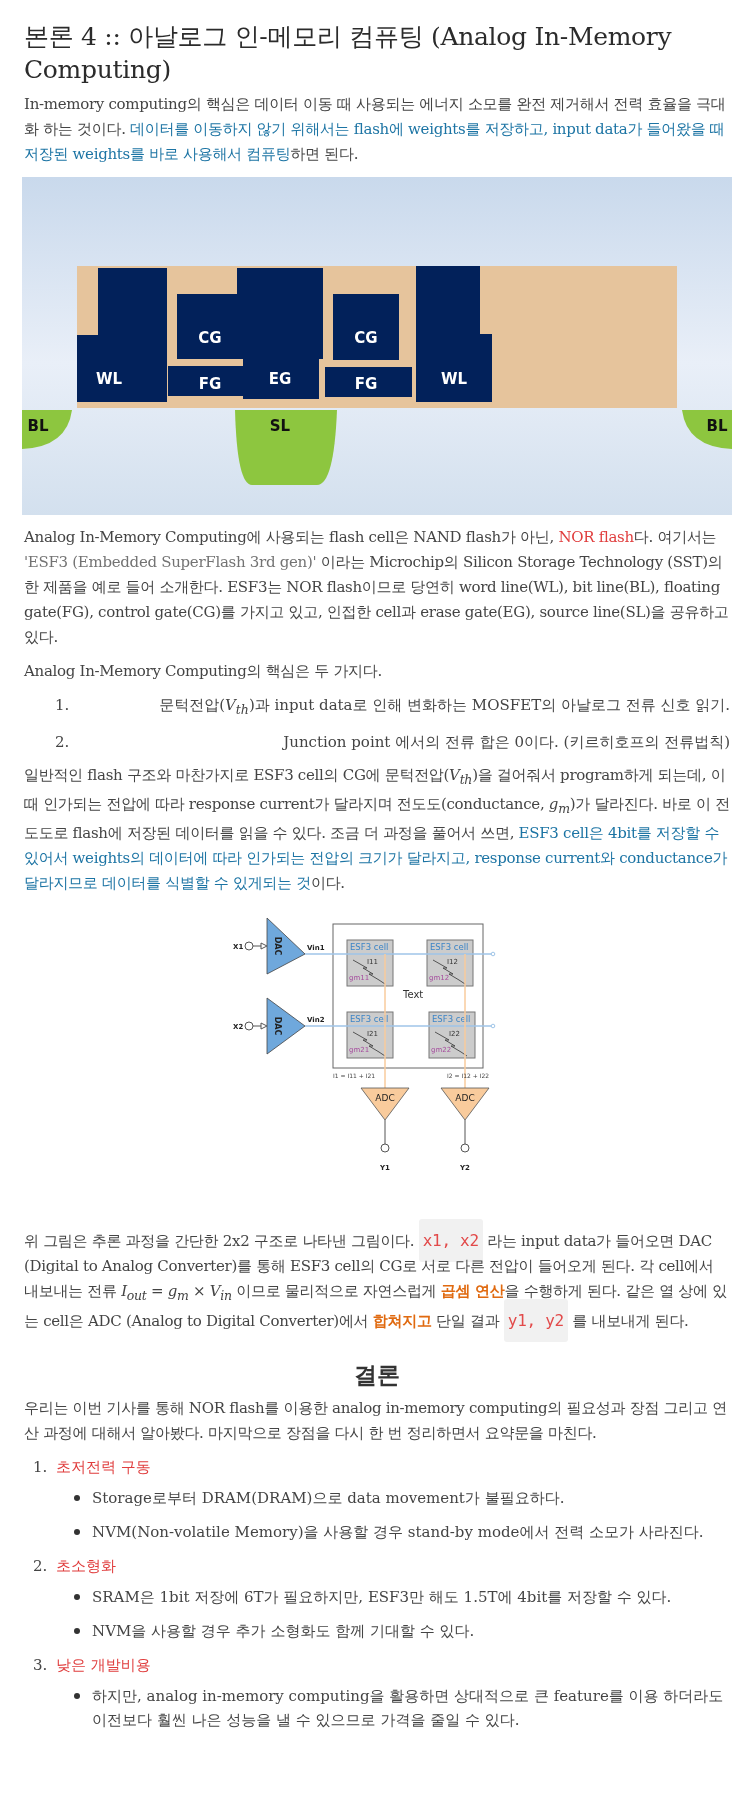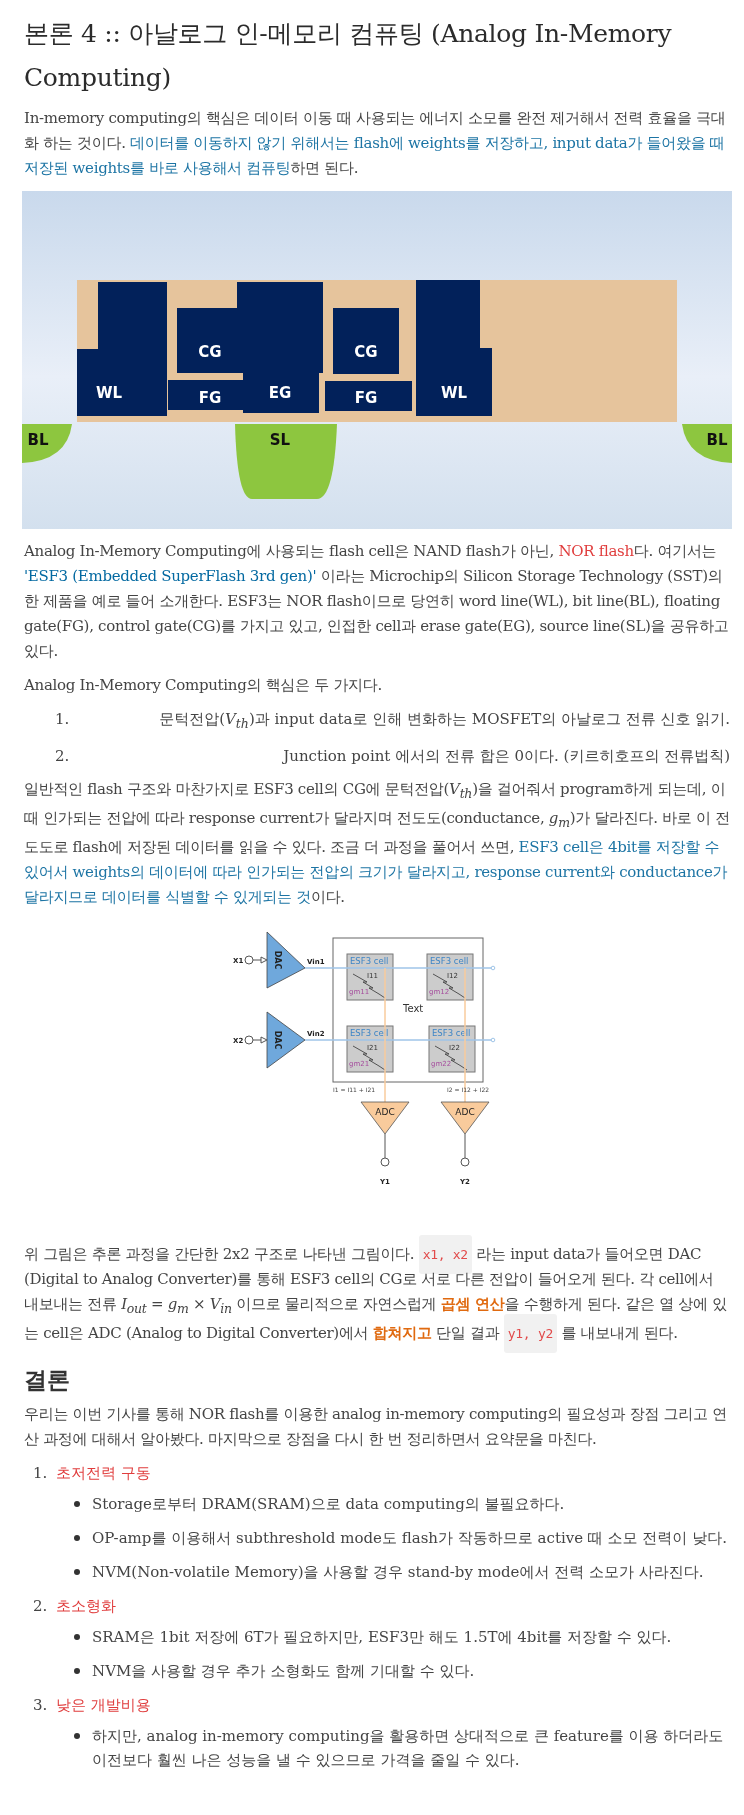--- a/index.html
+++ b/index.html
@@ -10,41 +10,42 @@
     font-size: 15px;
     line-height: 25px;
     padding: 6px 14px 0 24px;
     height: 1815px;
     overflow: hidden;
   }
   h2.title {
     font-family: "DejaVu Serif", serif;
     font-weight: normal;
     font-size: 25px;
-    line-height: 44px;
+    line-height: 33px;
     color: #2b2b2b;
-    margin: 6px 0 6px 0;
+    margin: 14px 0 6px 0;
     letter-spacing: -0.3px;
   }
   h3.section {
-    font-family: Liberation Serif, serif;
+    font-family: Liberation Sans, sans-serif;
     font-weight: bold;
     font-size: 23px;
     line-height: 30px;
     color: #333;
-    margin: 20px 0 6px 0;
+    margin: 26px 0 6px 0;
+    text-align: center;
   }
   p { margin: 0 0 9px 0; letter-spacing: -0.3px; }
   .blue { color: #1c74a4; text-align: right; }
-  .purple { color: #0369a1; }
+  .purple { color: #737373; }
   .red { color: #e03d3d; }
   .orange { color: #e06a10; font-weight: bold; }
   .code {
     font-family: "DejaVu Sans Mono", monospace;
-    font-size: 13px;
+    font-size: 16px;
     color: #e24a4a;
     background: #f1f1f1;
     border-radius: 3px;
     padding: 12px 4px;
   }
   .math { font-style: italic; font-family: "DejaVu Serif", serif; }
   .figure1 {
     width: 710px; height: 338px; margin: 10px 0 10px -2px; display: block;
   }
   .figure2 {
@@ -206,22 +207,21 @@
 
 <p><span>위 그림은 추론 과정을 간단한 2x2 구조로 나타낸 그림이다. </span><code class="code">x1, x2</code><span> 라는 input data가 들어오면 DAC (Digital to Analog Converter)를 통해 ESF3 cell의 CG로 서로 다른 전압이 들어오게 된다. 각 cell에서 내보내는 전류 </span><span class="math">I</span><sub class="math">out</sub><span> = </span><span class="math">g</span><sub class="math">m</sub><span> × </span><span class="math">V</span><sub class="math">in</sub><span> 이므로 물리적으로 자연스럽게 </span><span class="orange">곱셈 연산</span><span>을 수행하게 된다. 같은 열 상에 있는 cell은 ADC (Analog to Digital Converter)에서 </span><span class="orange">합쳐지고</span><span> 단일 결과 </span><code class="code">y1, y2</code><span> 를 내보내게 된다.</span></p>
 
 <h3 class="section">결론</h3>
 <p>우리는 이번 기사를 통해 NOR flash를 이용한 analog in-memory computing의 필요성과 장점 그리고 연산 과정에 대해서 알아봤다. 마지막으로 장점을 다시 한 번 정리하면서 요약문을 마친다.</p>
 
 <ol class="conclusion">
   <li>
     <span class="head">초저전력 구동</span>
     <ul class="sub">
-      <li>Storage로부터 DRAM(SRAM)으로 data computing의 불필요하다.</li>
-      <li>OP-amp를 이용해서 subthreshold mode도 flash가 작동하므로 active 때 소모 전력이 낮다.</li>
+      <li>Storage로부터 DRAM(DRAM)으로 data movement가 불필요하다.</li>
       <li>NVM(Non-volatile Memory)을 사용할 경우 stand-by mode에서 전력 소모가 사라진다.</li>
     </ul>
   </li>
   <li>
     <span class="head">초소형화</span>
     <ul class="sub">
       <li>SRAM은 1bit 저장에 6T가 필요하지만, ESF3만 해도 1.5T에 4bit를 저장할 수 있다.</li>
       <li>NVM을 사용할 경우 추가 소형화도 함께 기대할 수 있다.</li>
     </ul>
   </li>

